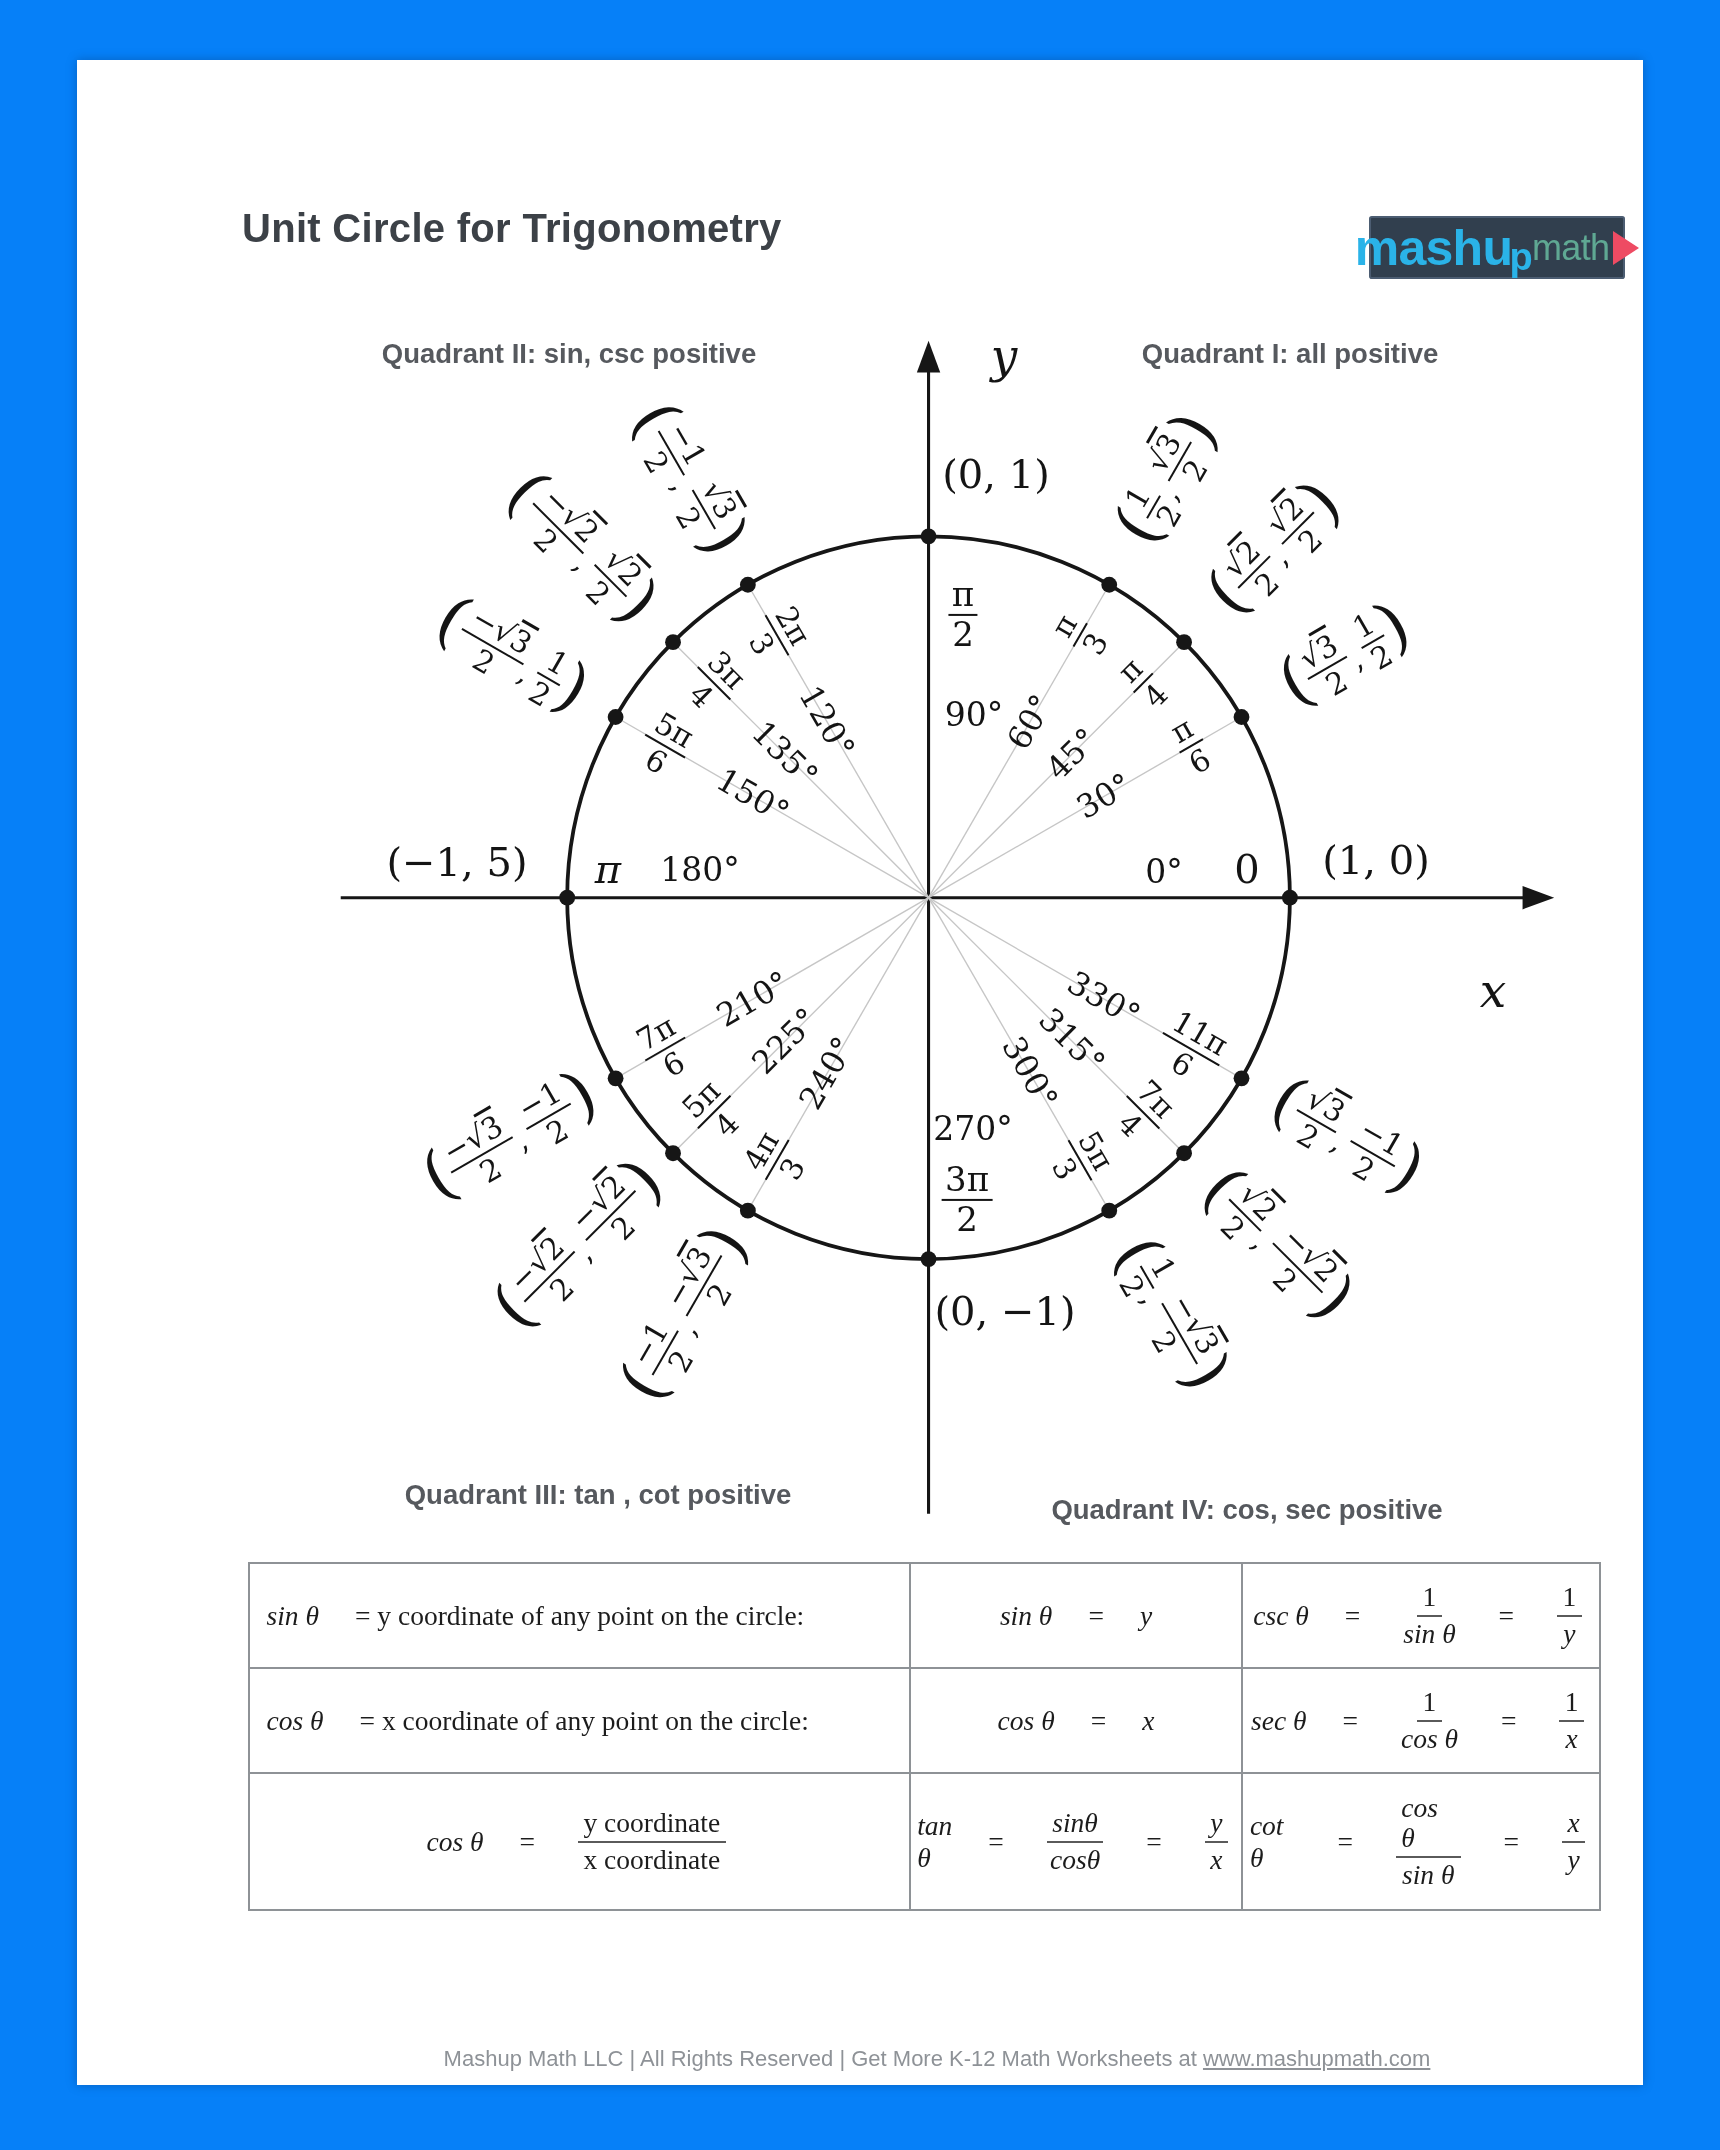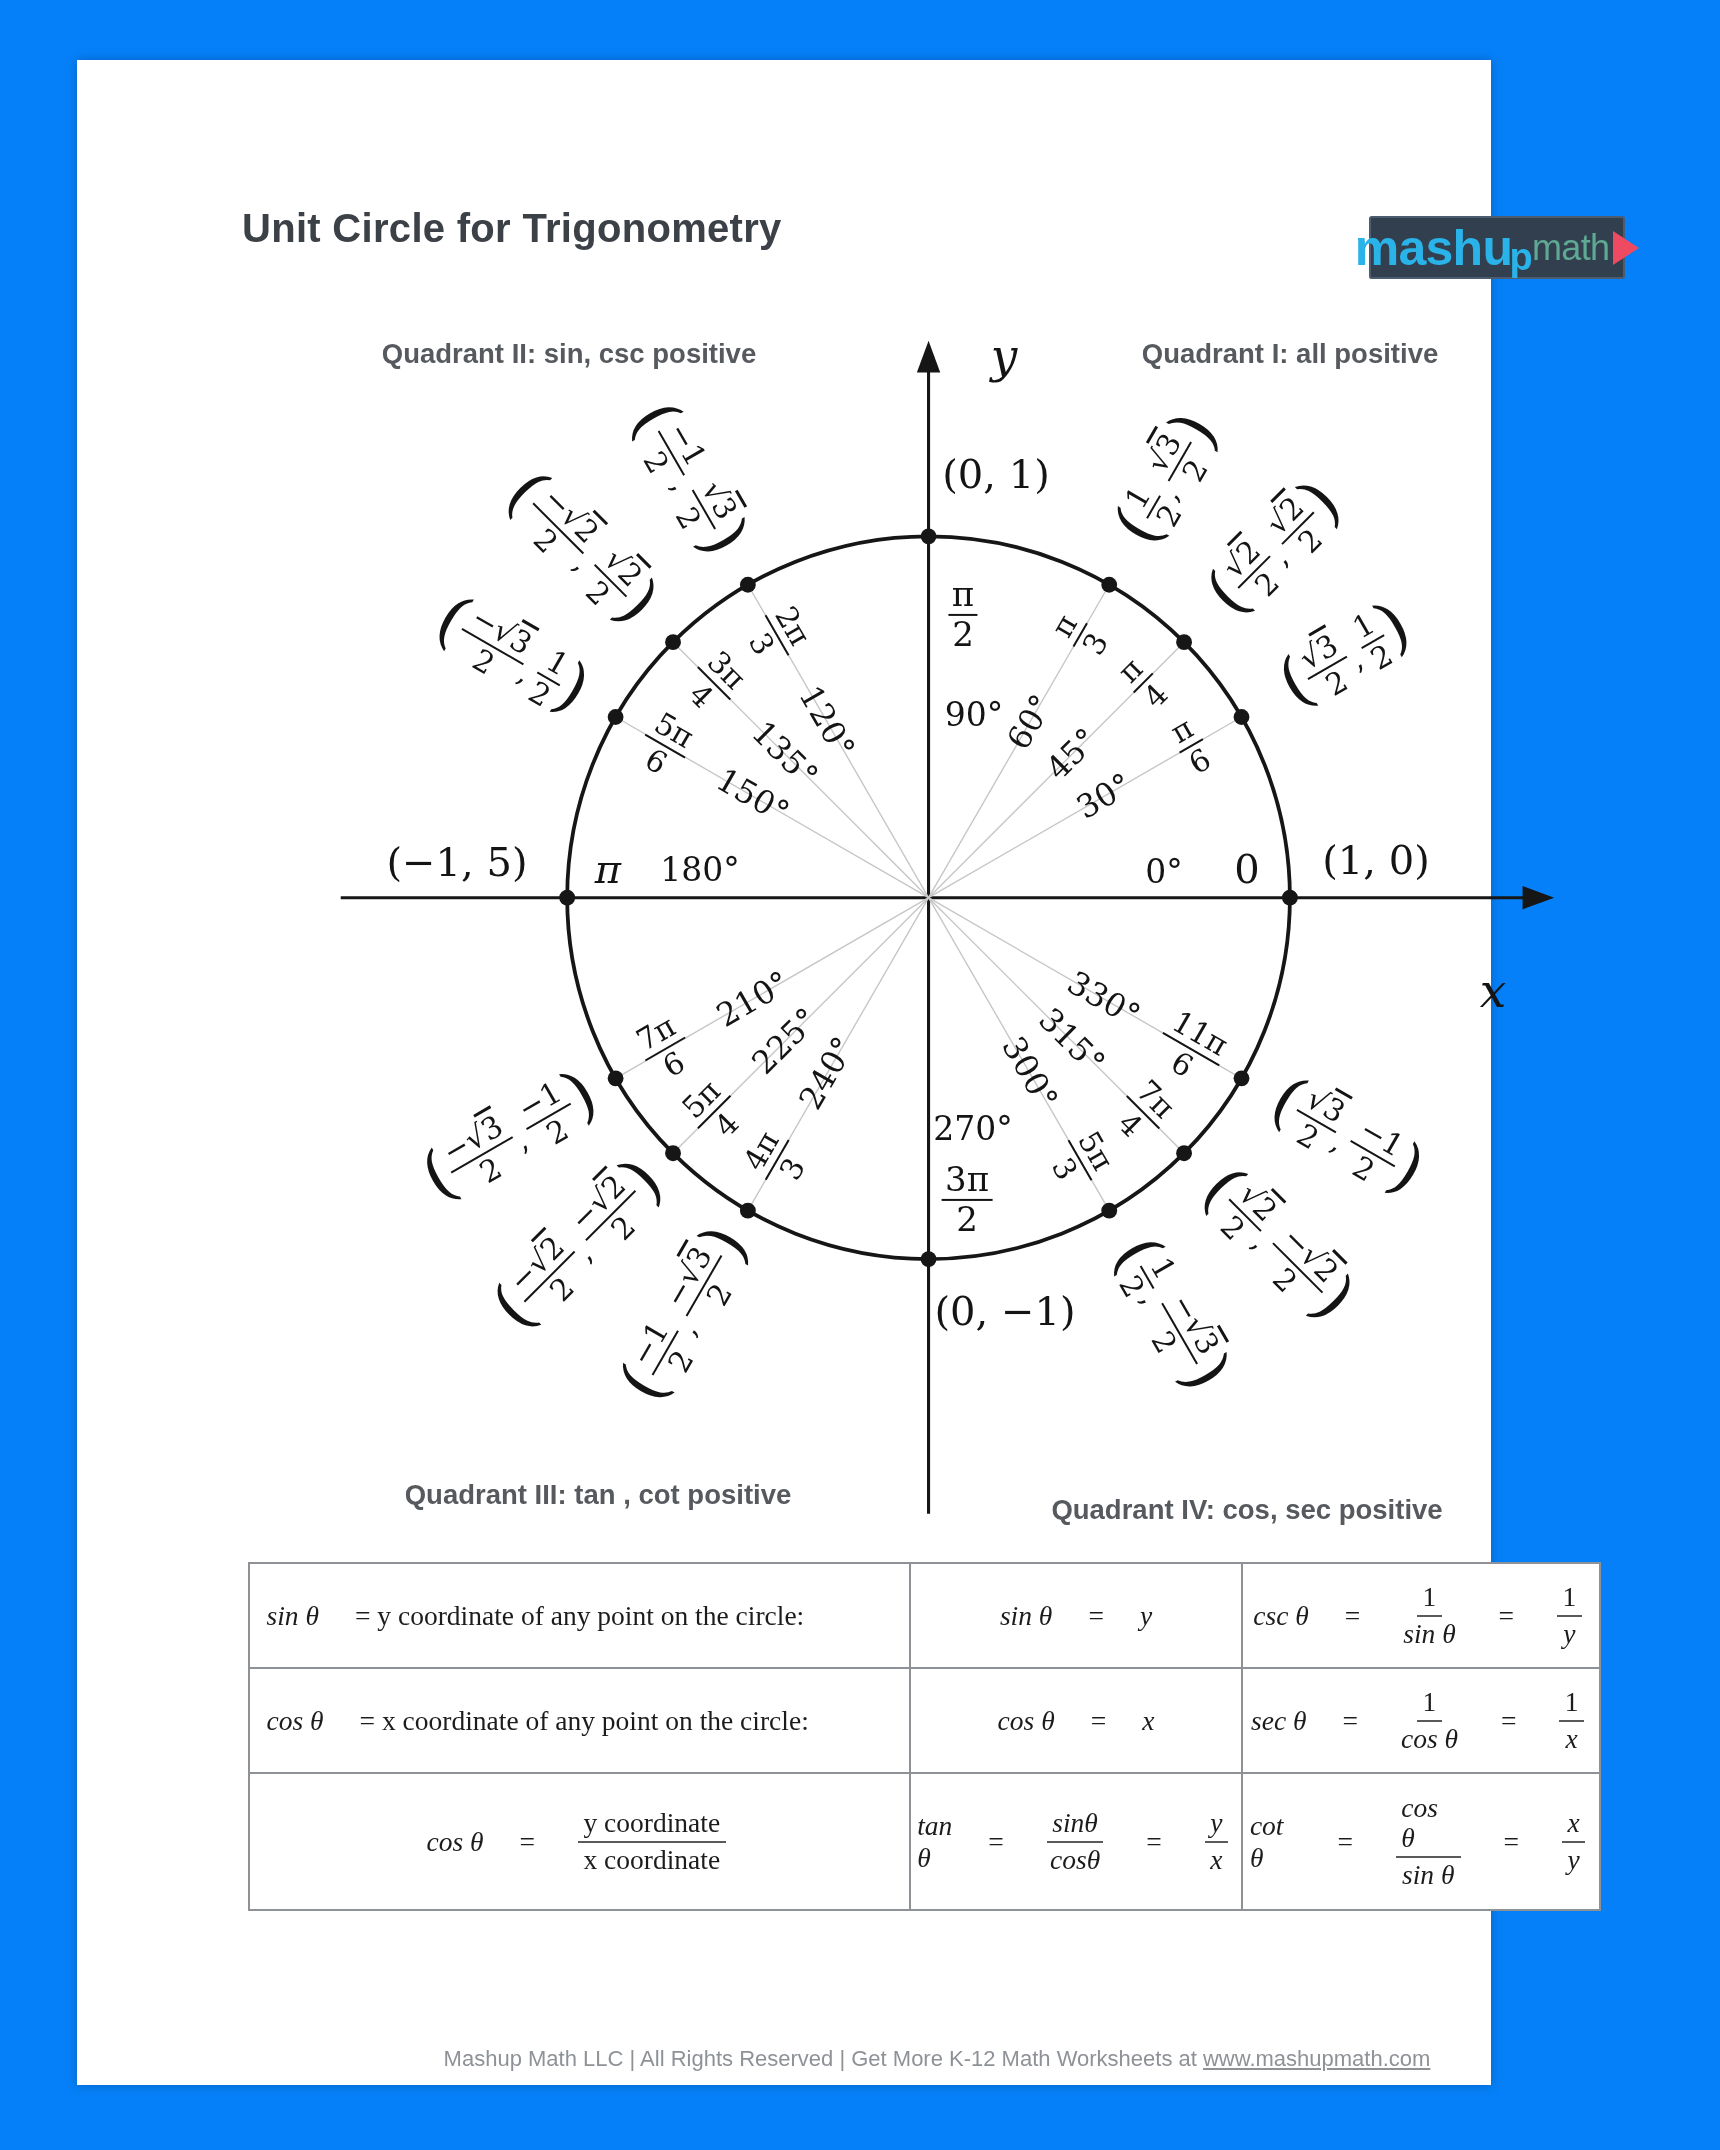--- a/index.html
+++ b/index.html
@@ -1,17 +1,17 @@
 <!DOCTYPE html>
 <html style="font-size:11px"><head>
 <meta charset="utf-8">
 <style>
   html,body{margin:0;padding:0;width:1721px;height:2151px;overflow:hidden;}
   body{background:#0680f8;font-family:"Liberation Sans",sans-serif;}
-  #page{position:absolute;left:77px;top:60px;width:1414px;height:2025px;background:#ffffff;
+  #page{position:absolute;left:77px;top:60px;width:1566px;height:2025px;background:#ffffff;
         box-shadow:0 0 9.6px rgba(0,40,90,.35);}
   
   .abs{position:absolute;}
   #title{left:165px;top:146px;font-size:40px;font-weight:800;color:#3c4147;letter-spacing:0.3px;margin:0;}
   #logo{left:1292px;top:156px;width:256px;height:63px;background:#313f4e;border:2.1px solid #4c5d72;
         border-radius:2.8px;display:flex;align-items:center;justify-content:center;box-sizing:border-box;}
   .lg-mashu{font-size:50px;font-weight:800;color:#2ab3e8;letter-spacing:-0.7px;}
   .lg-p{font-size:38px;font-weight:800;color:#2ab3e8;position:relative;top:10.3px;margin:0 -0.7px 0 -2.8px;}
   .lg-math{font-size:36px;font-weight:400;color:#5fa893;letter-spacing:-0.7px;}
   .lg-play{width:0;height:0;border-top:17px solid transparent;border-bottom:17px solid transparent;

